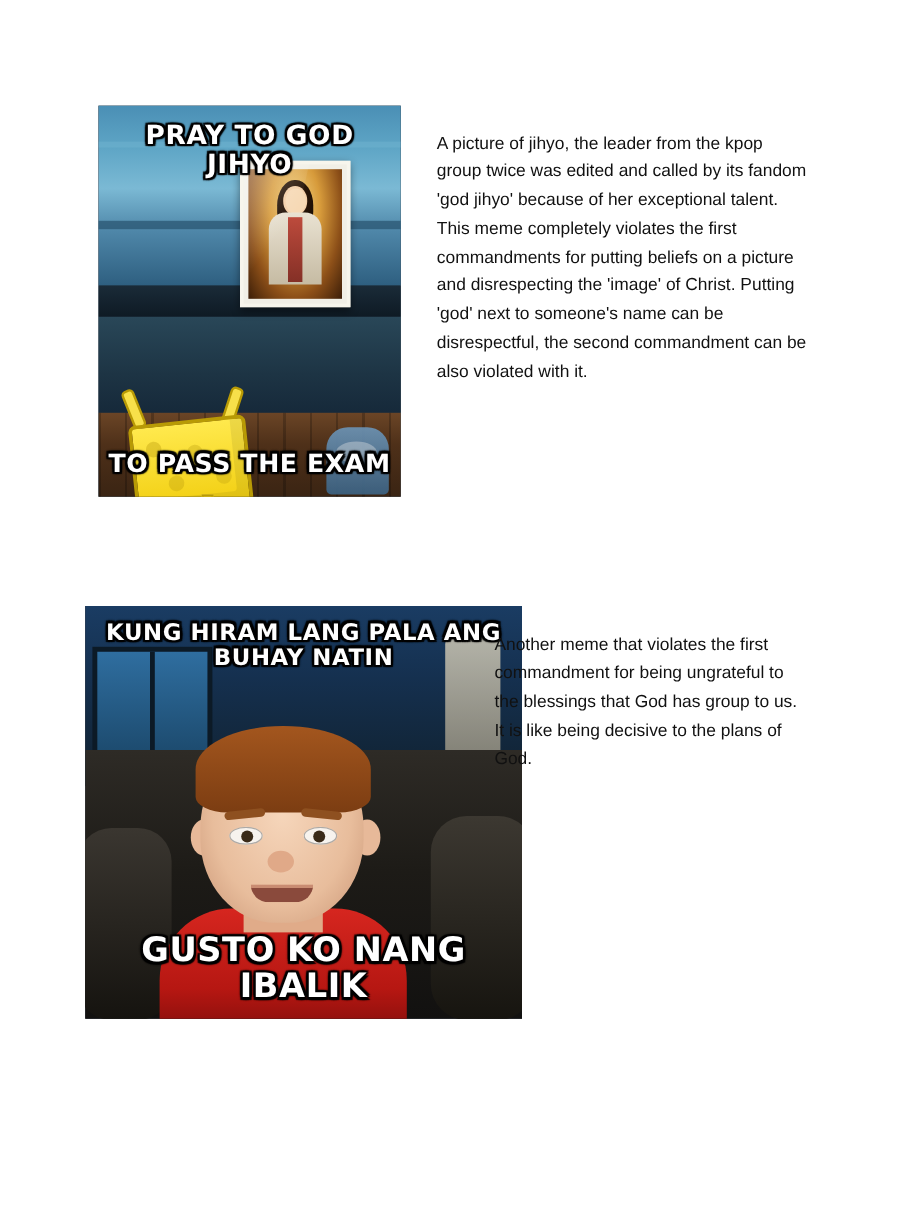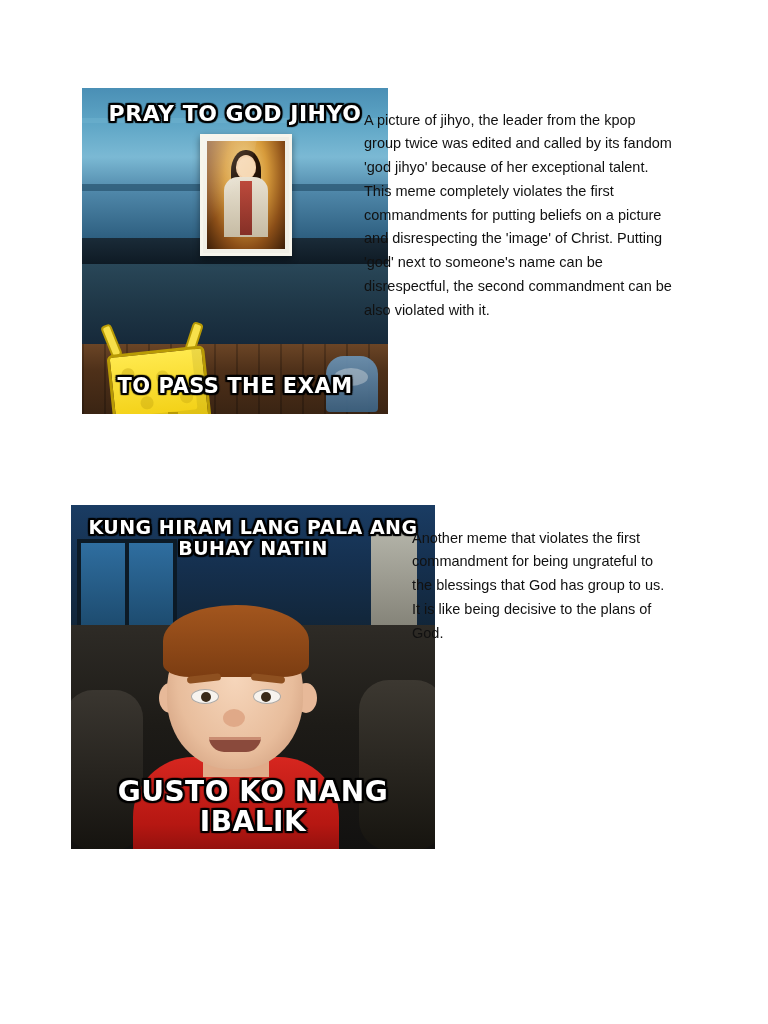--- a/index.html
+++ b/index.html
@@ -46,21 +46,21 @@
   .caption-2 {
     position: absolute;
     left: 412px;
     top: 512px;
     width: 264px;
   }
 
   
   .meme1 {
     position: relative;
-    width: 306px;
+    width: 252px;
     height: 326px;
     overflow: hidden;
     background: #1b2c3a;
   }
   .m1-sky {
     position: absolute;
     left: 0; top: 0; right: 0; height: 150px;
     background:
       linear-gradient(180deg, #4a8fb5 0%, #5fa6c6 24%, #7bb9d4 46%, #4e86a8 70%, #2e5f80 100%);
   }

